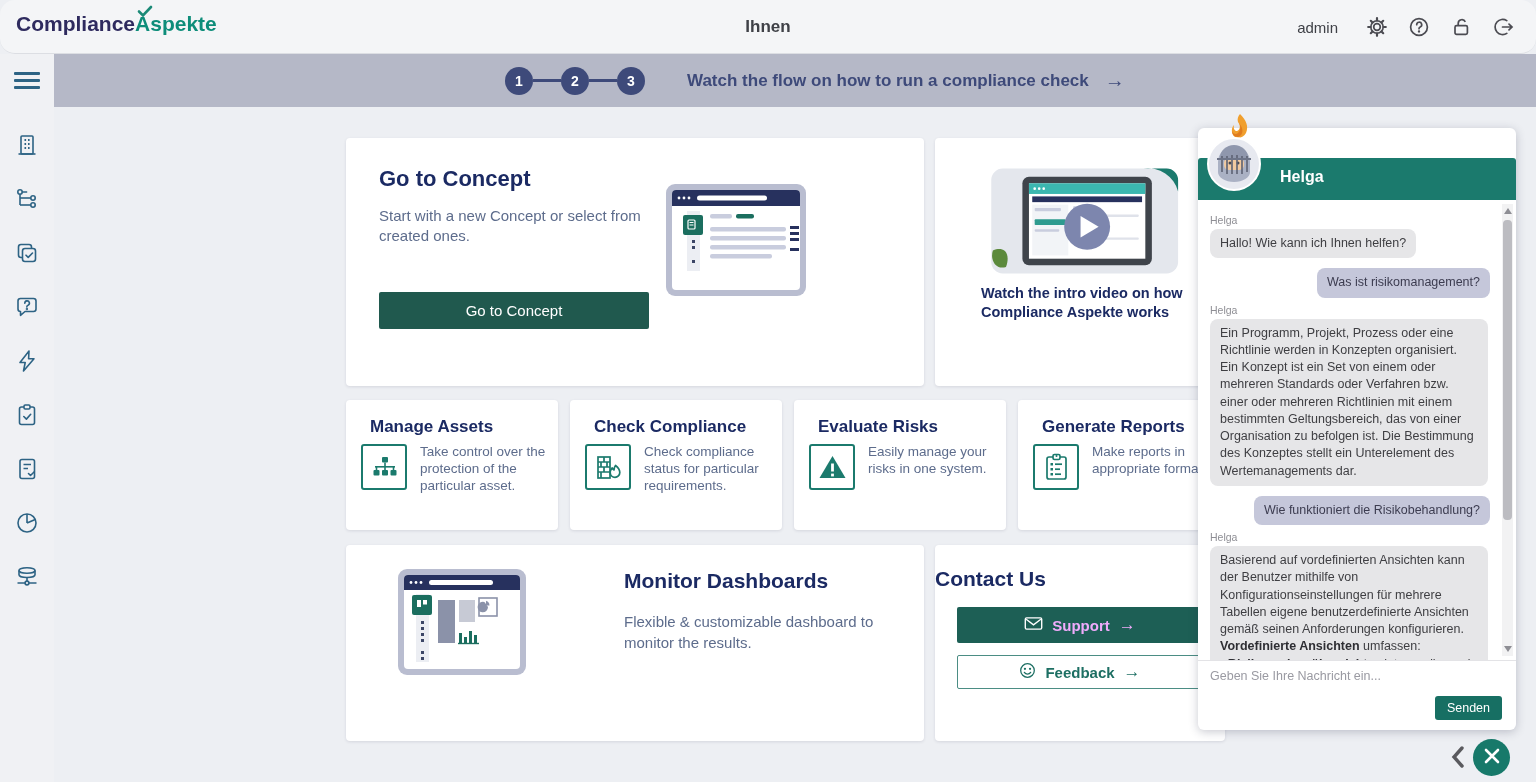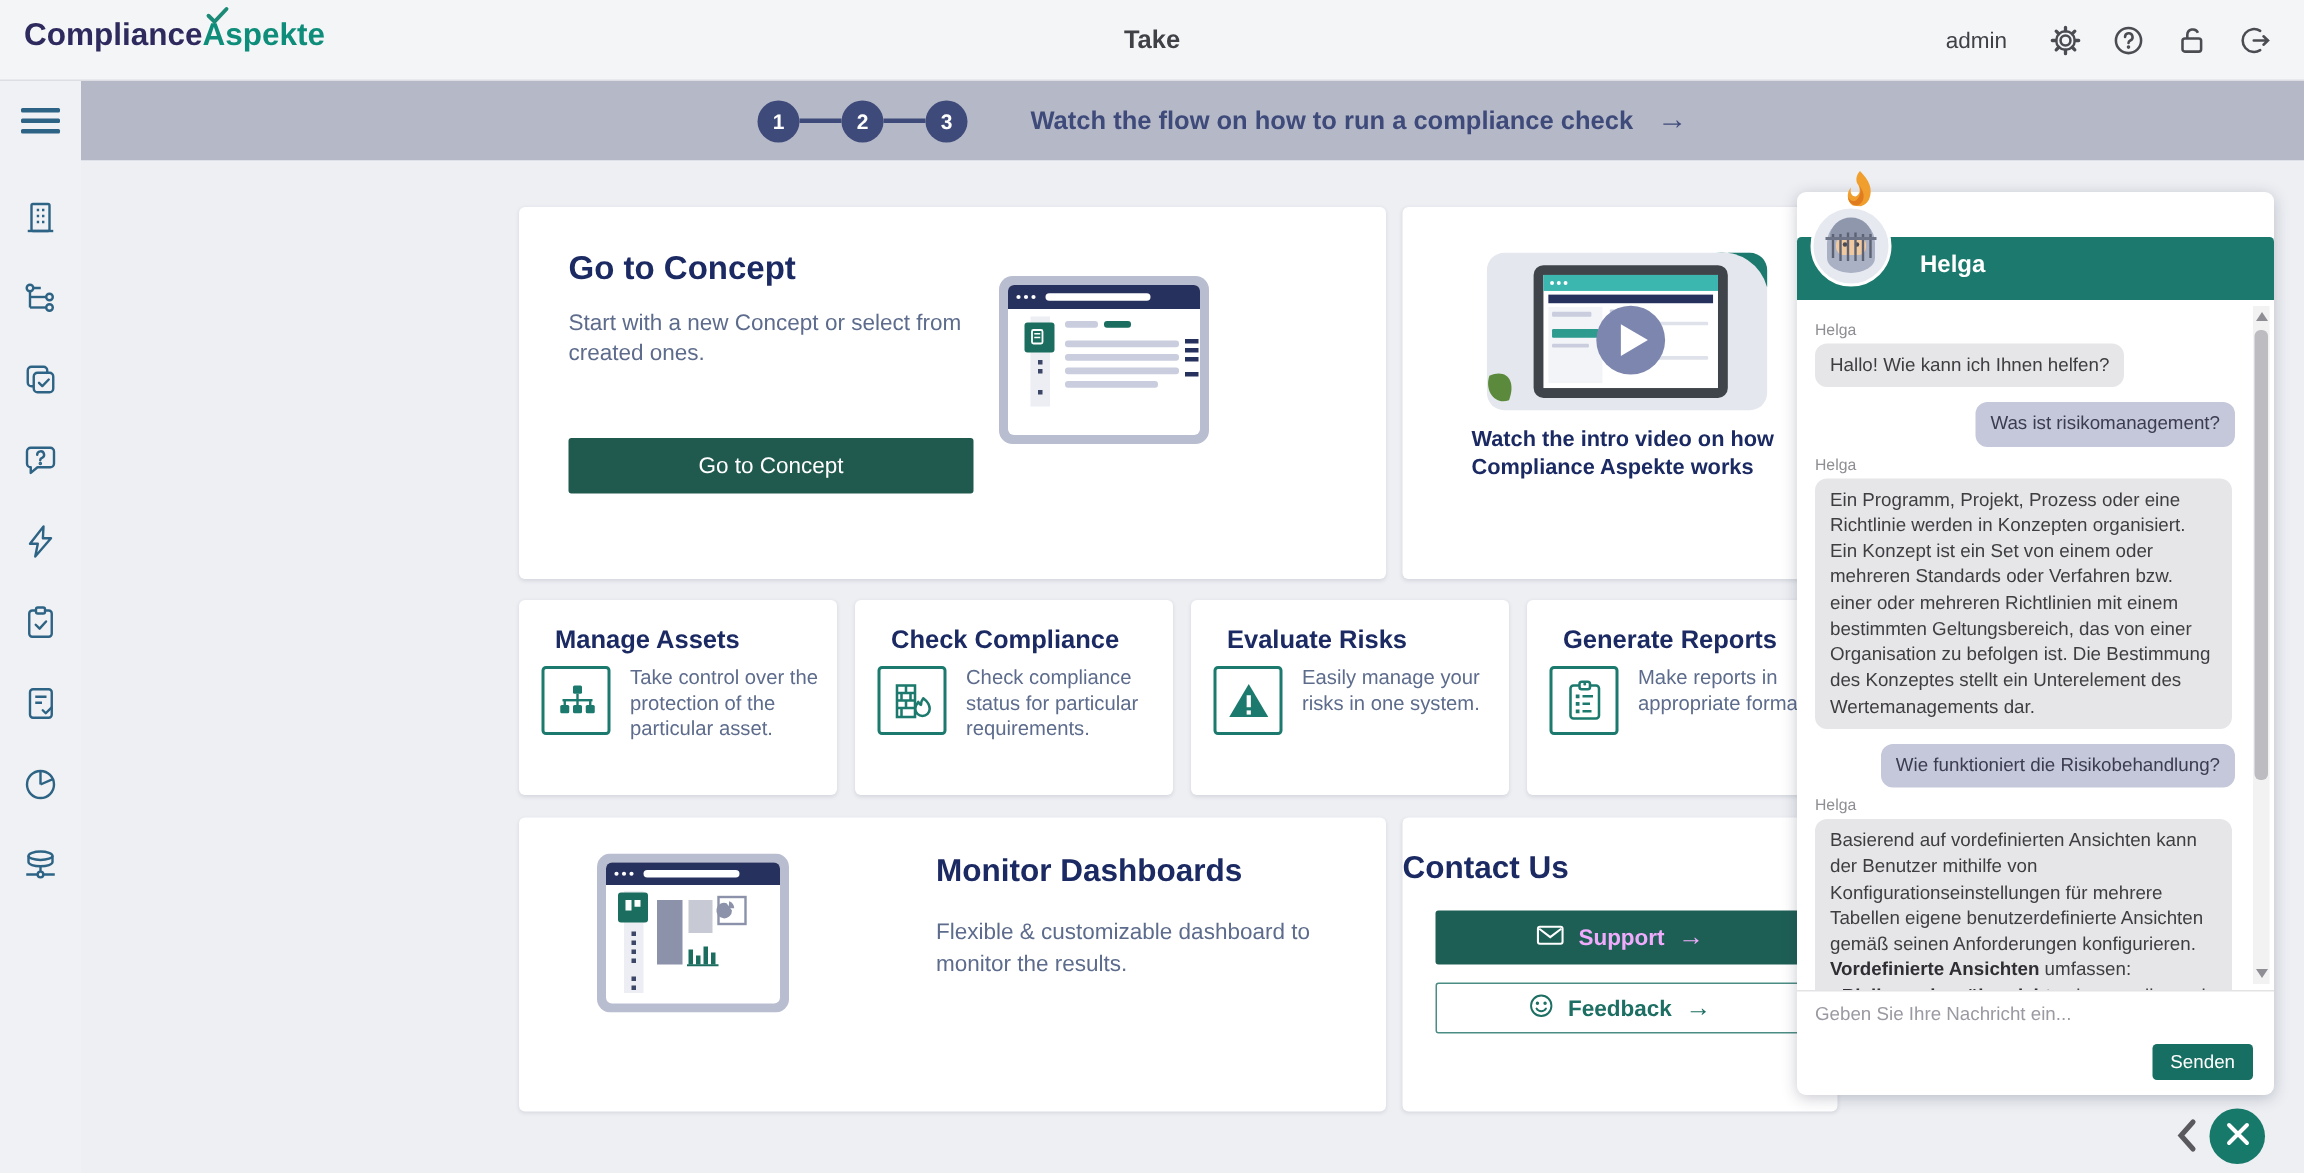--- a/index.html
+++ b/index.html
@@ -2,21 +2,21 @@
 <html><head>
 <meta charset="utf-8">
 <style>
   * { margin:0; padding:0; box-sizing:border-box; }
   html,body { width:1536px; height:782px; overflow:hidden;
     font-family:"Liberation Sans", sans-serif; background:#edeff3; }
 
   
   .app-header { position:absolute; left:0; top:0; width:1536px; height:54px;
     background:#f4f5f7; border-bottom:1px solid #dcdee3; z-index:5;
-    display:flex; align-items:center; }
+    display:flex; align-items:center;border-radius:15px; }
   .logo { position:absolute; left:16px; top:12px; font-size:21px; font-weight:bold; white-space:nowrap; }
   .logo .p1 { color:#2e2a5e; }
   .logo .p2 { color:#0e8d7a; position:relative; }
   .logo .check { position:absolute; left:2px; top:-13px; }
   .header-title { position:absolute; left:0; right:0; text-align:center; font-size:17px;
     font-weight:bold; color:#3f4147; }
   .header-right { position:absolute; right:22px; top:0; height:54px; display:flex;
     align-items:center; gap:20px; }
   .header-user { font-size:15px; color:#3f4147; margin-right:8px; }
   .hicon { width:22px; height:22px; display:flex; align-items:center; justify-content:center; cursor:pointer; }
@@ -124,21 +124,21 @@
 </style>
 </head>
 <body>
 
 <div class="app-header">
   <div class="logo">
     <span class="p1">Compliance</span><span class="p2"><span class="check"><svg width="16" height="13" viewBox="0 0 16 13">
             <path d="M2 6.5 L6 10.5 L14 2" stroke="#1b8a77" stroke-width="2.6" fill="none" stroke-linecap="round"></path>
           </svg></span><span>Aspekte</span></span>
   </div>
-  <div class="header-title">Take</div>
+  <div class="header-title">Ihnen</div>
   <div class="header-right">
     <span class="header-user">admin</span>
     <span class="hicon">
       <svg width="22" height="22" viewBox="0 0 22 22" stroke="#4b4b52" fill="none" stroke-width="1.7">
         <circle cx="11" cy="11" r="3.3"></circle>
         <g stroke-width="2.2" stroke-linecap="round">
           <path d="M11 2.2v2.4M11 17.4v2.4M2.2 11h2.4M17.4 11h2.4M4.8 4.8l1.7 1.7M15.5 15.5l1.7 1.7M17.2 4.8l-1.7 1.7M6.5 15.5l-1.7 1.7"></path>
         </g>
         <circle cx="11" cy="11" r="6.2" stroke-width="1.6"></circle>
       </svg>

